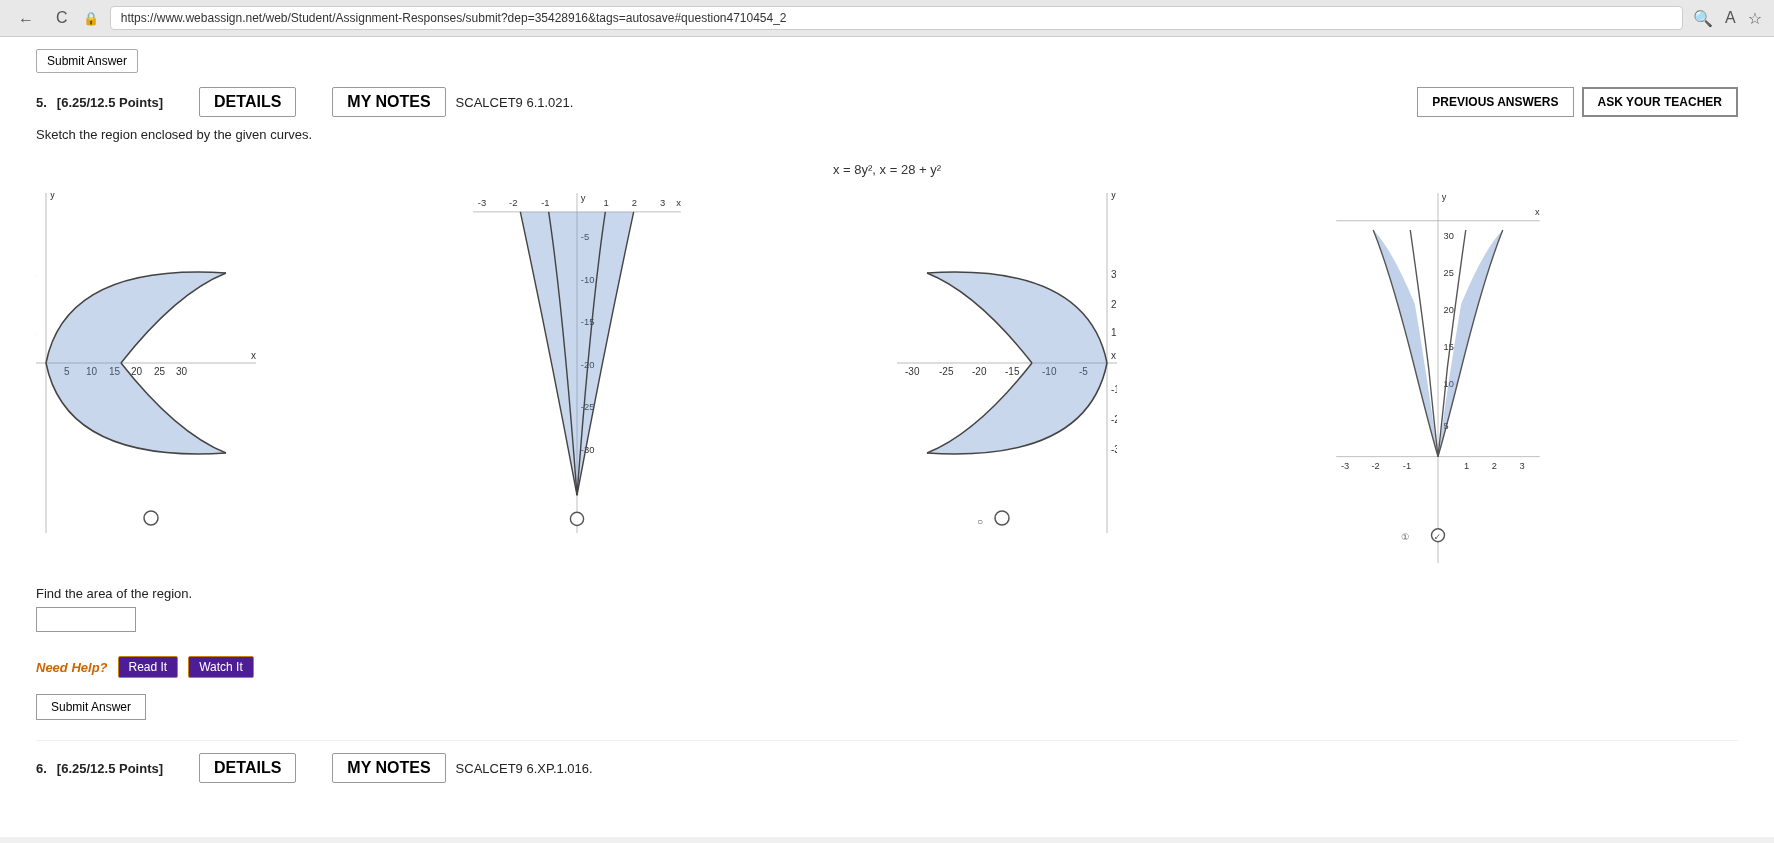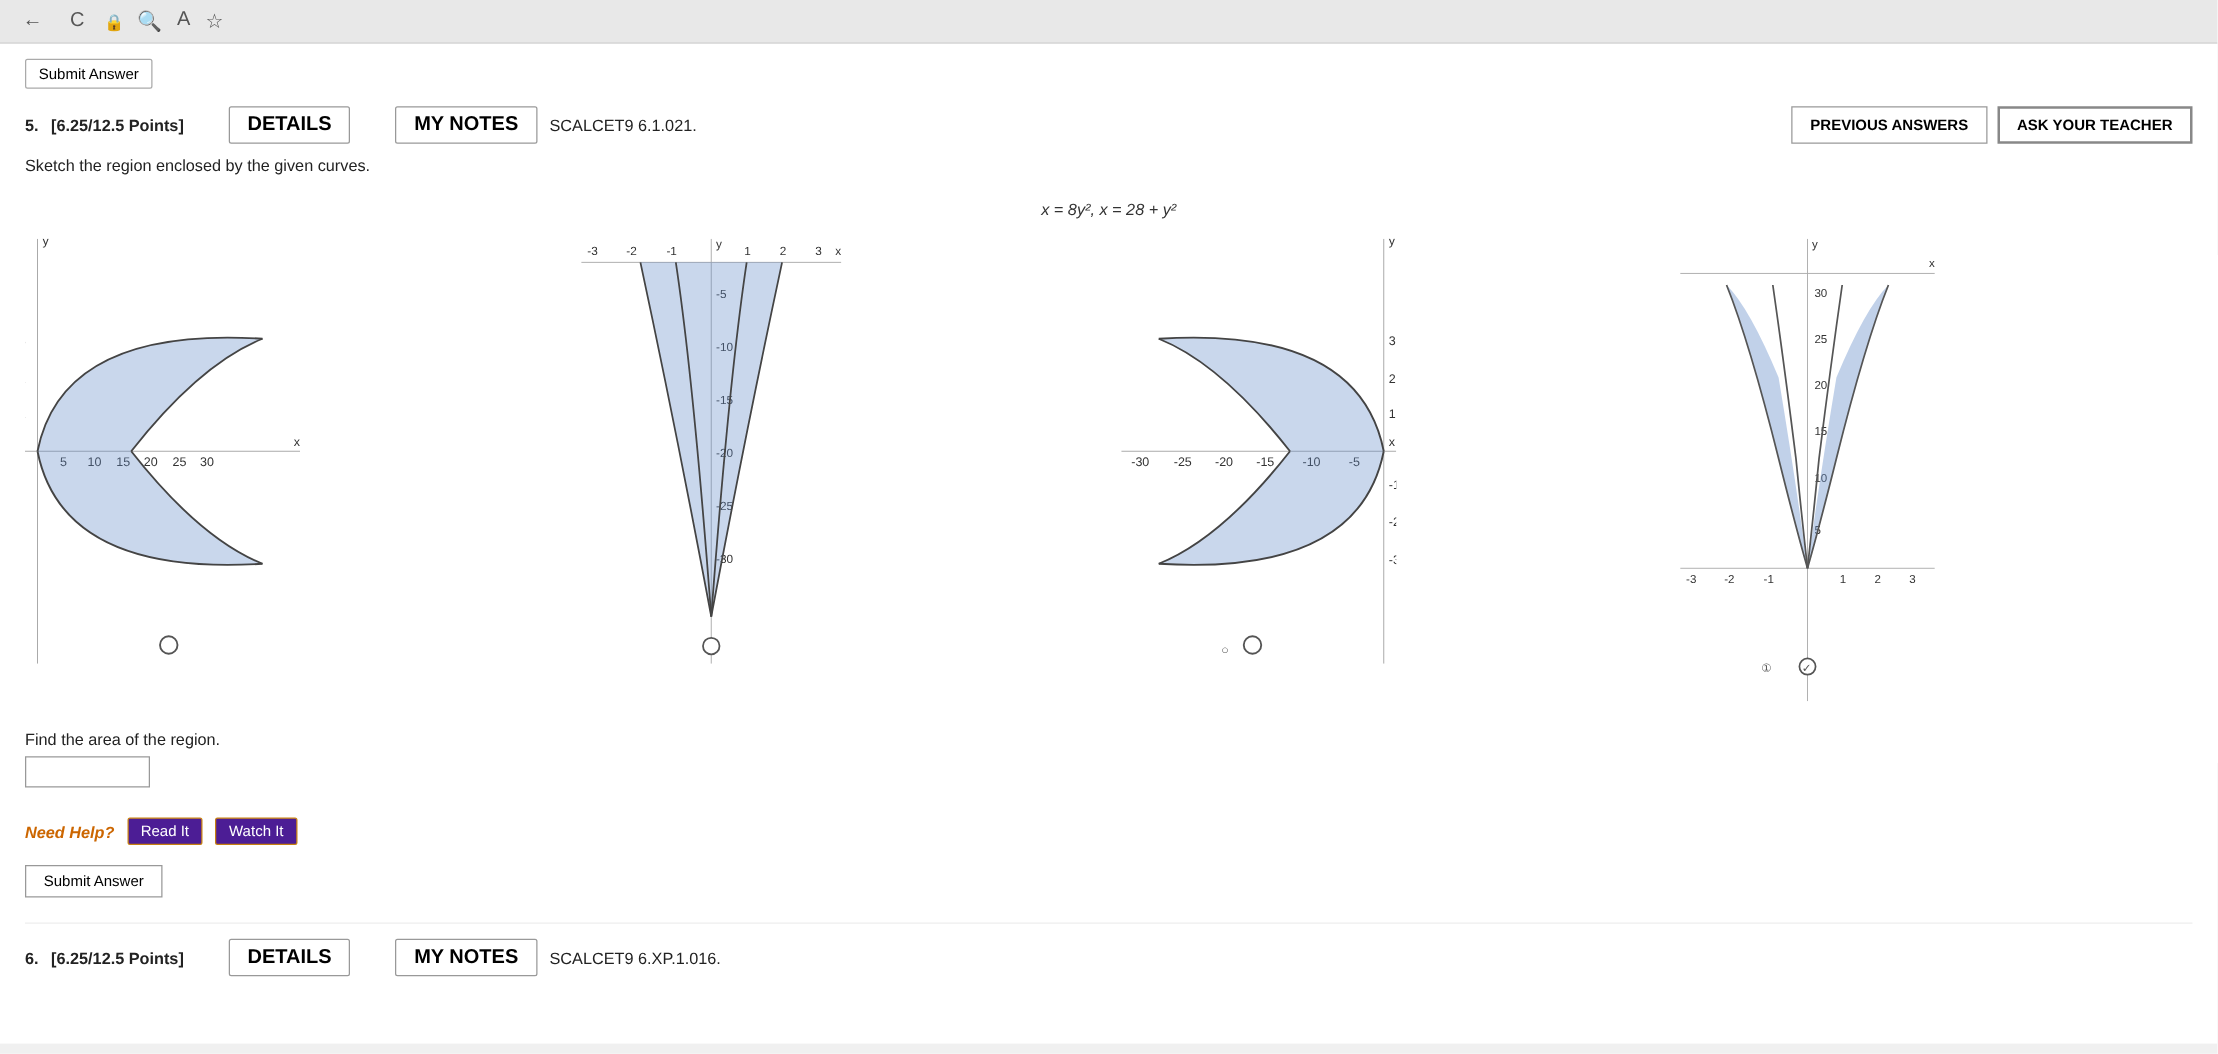--- a/index.html
+++ b/index.html
@@ -35,21 +35,21 @@
       color: #333;
     }
     .browser-icons {
       display: flex;
       gap: 12px;
       color: #555;
       font-size: 16px;
     }
     .page-content {
       background: white;
-      padding: 12px 20px;
+      padding: 12px 36px;
       min-height: 800px;
     }
     .top-bar {
       display: flex;
       align-items: center;
       gap: 10px;
       margin-bottom: 14px;
     }
     .submit-answer-btn {
       background: white;
@@ -102,21 +102,20 @@
       padding: 6px 14px;
       font-size: 12px;
       cursor: pointer;
       font-weight: bold;
     }
     .question-text {
       font-size: 13px;
       margin-bottom: 20px;
     }
     .math-formula {
-      font-style: italic;
       font-size: 13px;
       text-align: center;
       margin-bottom: 16px;
       color: #333;
     }
     .graphs-container {
       display: flex;
       gap: 20px;
       margin-bottom: 20px;
       align-items: flex-start;
@@ -184,20 +183,21 @@
       font-weight: bold;
     }
   </style>
 </head>
 <body>
 
 <div class="browser-bar">
   <button class="browser-nav-btn">←</button>
   <button class="browser-nav-btn">C</button>
   <span>🔒</span>
+  <input class="url-bar" type="text" value="https://www.webassign.net/web/Student/Assignment-Responses/submit?dep=35428916&amp;tags=autosave#question4710454_2" style="">
   <div class="browser-icons">
     <span>🔍</span>
     <span>A</span>
     <span>☆</span>
   </div>
 </div>
 
 <div class="page-content">
 
   <div class="top-bar">

